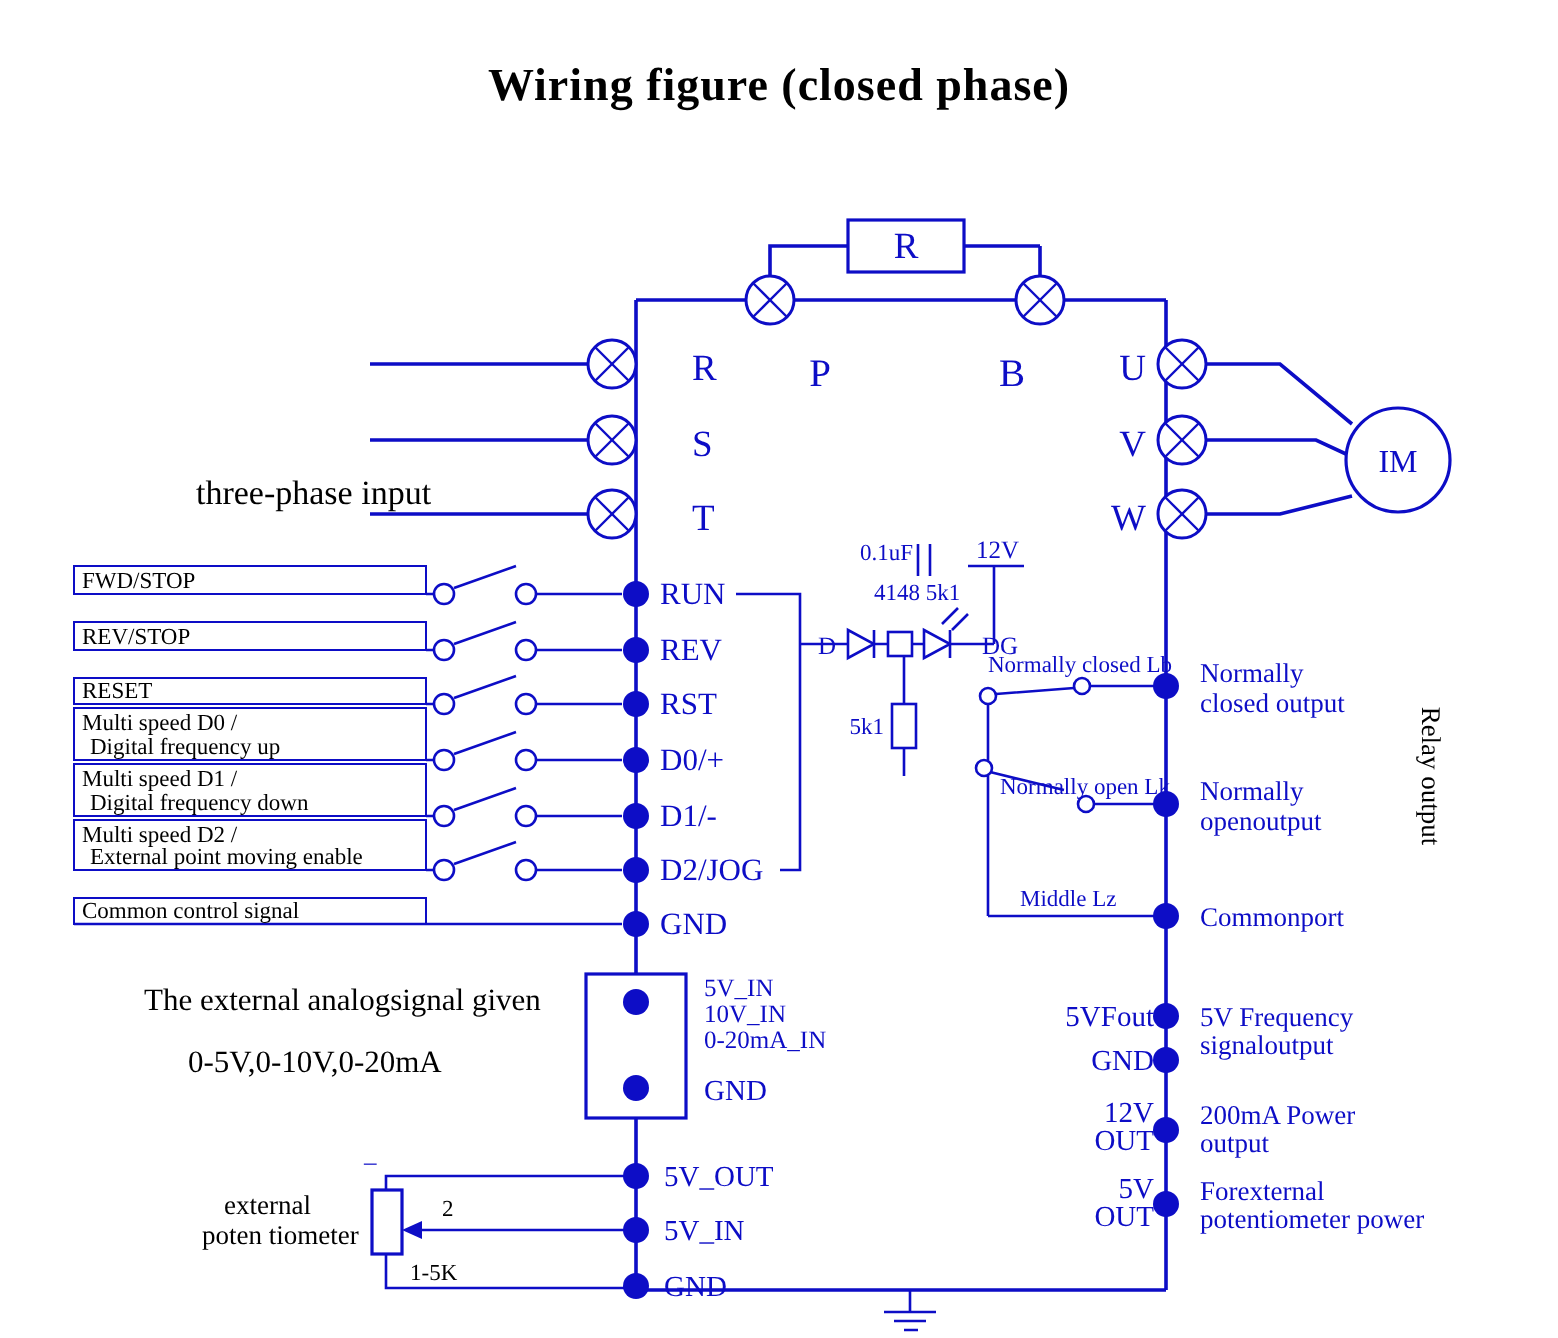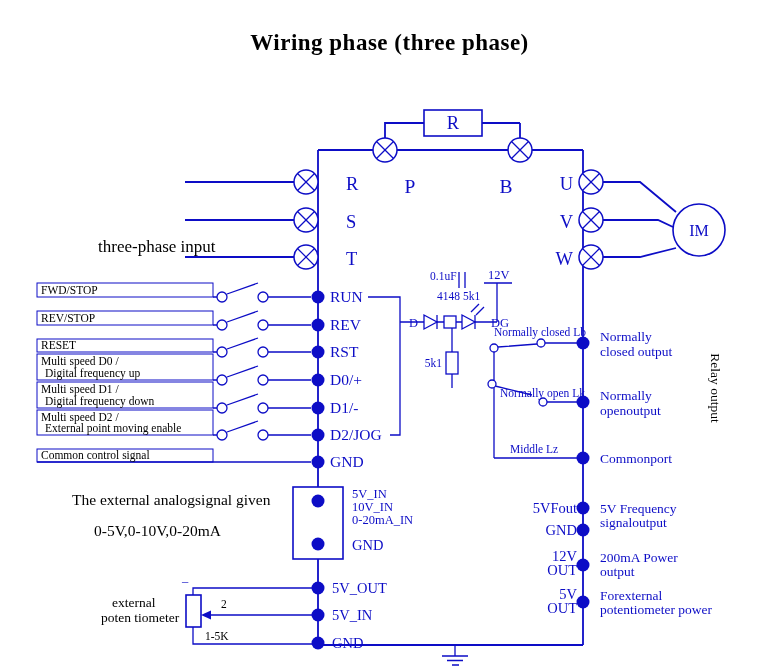--- a/index.html
+++ b/index.html
@@ -23,21 +23,21 @@
   .f11{font-size:11.5px}.f12{font-size:12.5px}.f13{font-size:13.5px}
   .f14{font-size:14.5px}.f15{font-size:15.5px}.f16{font-size:16px}
   .f17{font-size:17px}.f18{font-size:18.5px}.f19{font-size:19.5px}
   .mid{text-anchor:middle}.end{text-anchor:end}
 </style>
 </head>
 <body>
 
 <div class="page">
 
-  <div class="title">Wiring phase (three phase)</div>
+  <div class="title">Wiring figure (closed phase)</div>
 
   <svg width="779" height="669" viewBox="0 0 779 669">
     <defs>
       <g id="xterm">
         <circle r="12" fill="#ffffff" stroke="#0d0dc6" stroke-width="1.5"></circle>
         <line x1="-8.5" y1="-8.5" x2="8.5" y2="8.5" stroke="#0d0dc6" stroke-width="1.2"></line>
         <line x1="-8.5" y1="8.5" x2="8.5" y2="-8.5" stroke="#0d0dc6" stroke-width="1.2"></line>
       </g>
     </defs>
 

